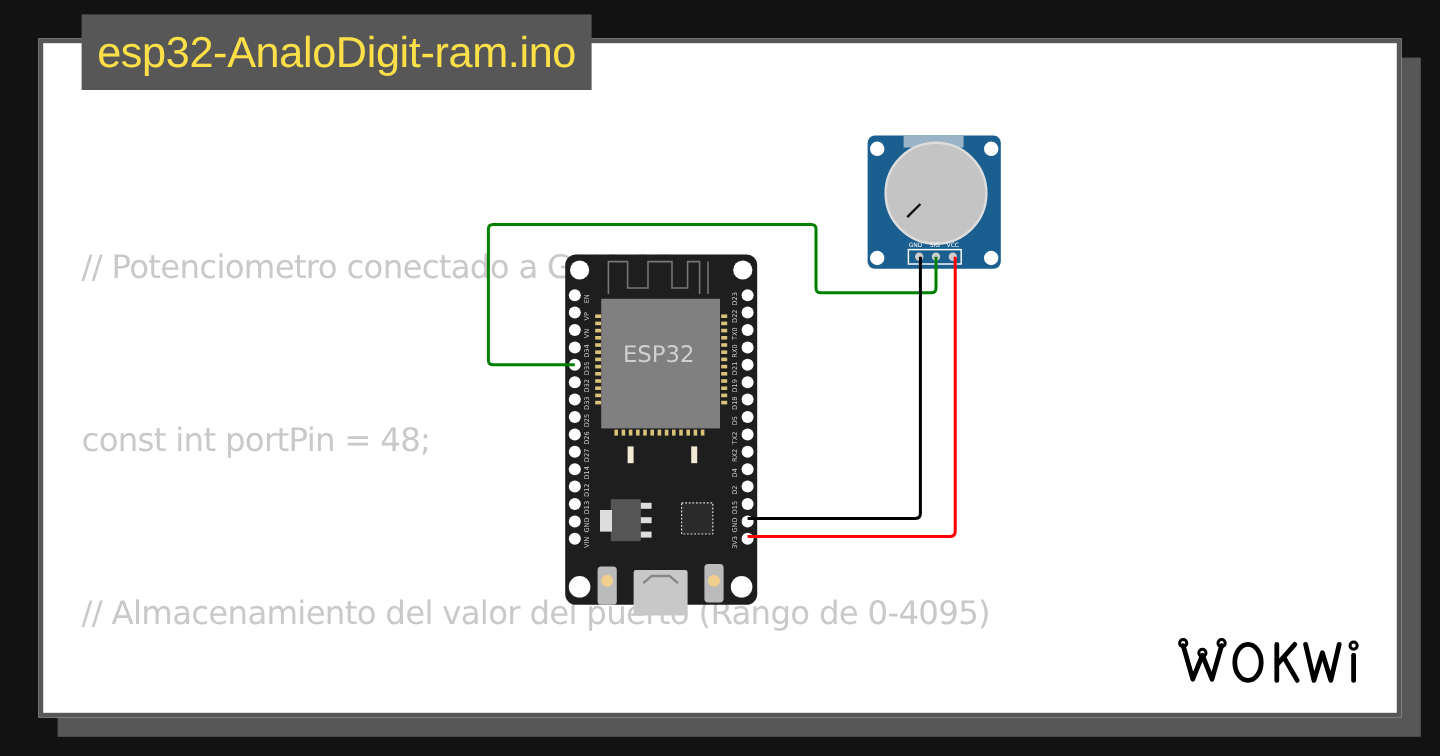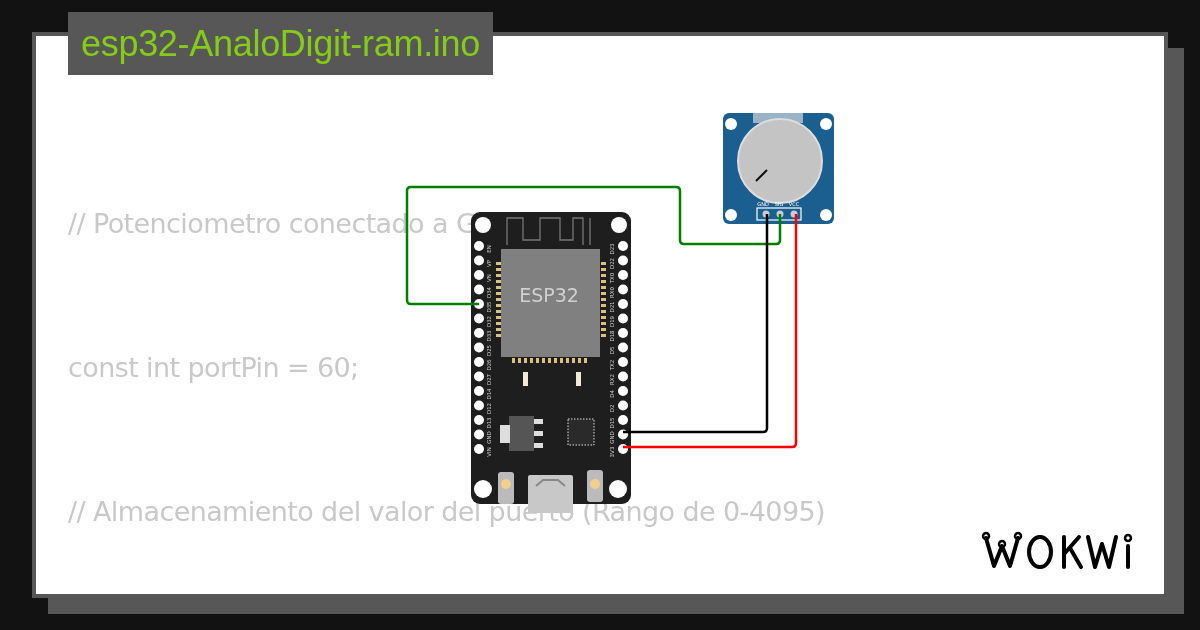--- a/index.html
+++ b/index.html
@@ -1,32 +1,32 @@
 <!DOCTYPE html>
 <html><head>
 <meta charset="utf-8">
 <style>
   html, body { margin:0; padding:0; }
   body { width:1200px; height:630px; background:#121212; position:relative; overflow:hidden; font-family:"DejaVu Sans", sans-serif; }
   .shadow { position:absolute; left:48px; top:48px; width:1136px; height:566px; background:#575757; }
   .card { position:absolute; left:32px; top:32px; width:1128px; height:558px; background:#ffffff; border:4px solid #575757; overflow:hidden; }
-  .title { position:absolute; left:68px; top:12px; height:63px; padding:0 13px; background:#575757; color:#84cc16; font-family:"Liberation Sans", sans-serif; font-size:36px; line-height:63px; letter-spacing:-0.3px; z-index:5; }
+  .title { position:absolute; left:68px; top:12px; height:63px; padding:0 13px; background:#575757; color:#fde047; font-family:"Liberation Sans", sans-serif; font-size:36px; line-height:63px; letter-spacing:-0.3px; z-index:5; }
   .code { position:absolute; left:32px; top:68px; margin:0; font-family:"DejaVu Sans", sans-serif; font-size:27px; line-height:48px; color:#c9c9c9; white-space:pre; letter-spacing:-0.6px; }
   .code div { height:48px; }
   svg.circuit { position:absolute; left:0; top:0; width:1200px; height:630px; z-index:3; }
   .logo { position:absolute; left:978px; top:528px; z-index:4; }
 </style>
 </head>
 <body>
 
 <div class="shadow"></div>
 <div class="card">
   <div class="code">
     <div>// Potenciometro conectado a GPIO 35</div>
-    <div>const int portPin = 60;</div>
+    <div>const int portPin = 48;</div>
     <div>// Almacenamiento del valor del puerto (Rango de 0-4095)</div>
     
     
     
     
     
     
     
     
   </div>

